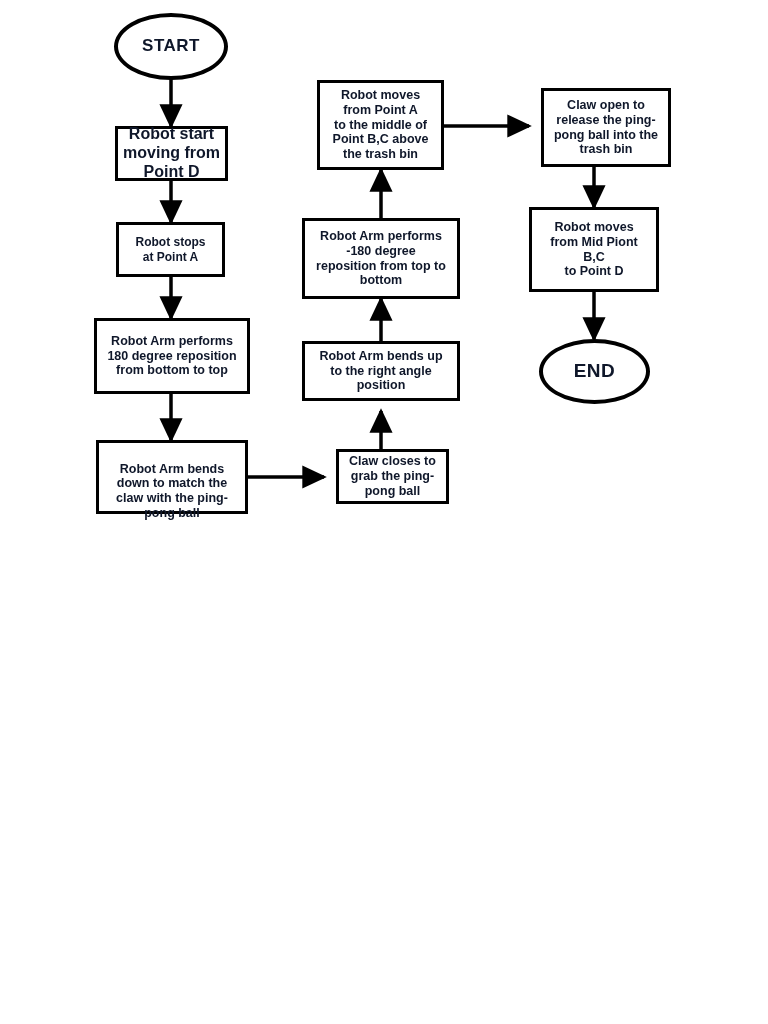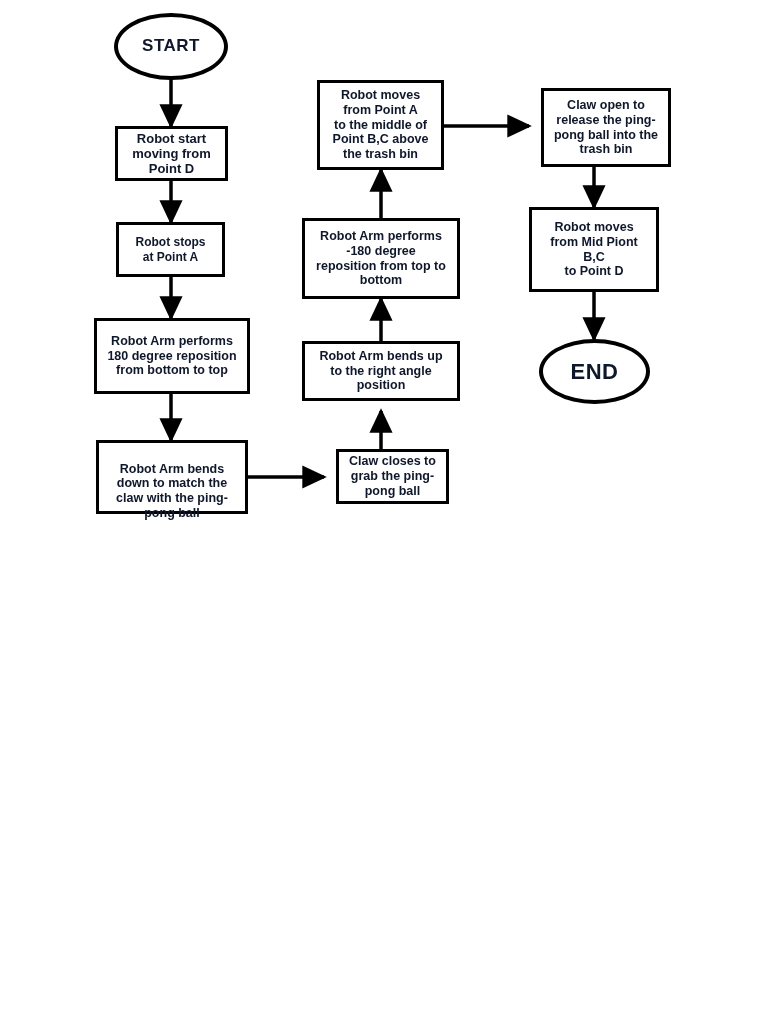--- a/index.html
+++ b/index.html
@@ -78,21 +78,21 @@
         <line x1="444" y1="126" x2="529" y2="126" stroke="#000000" stroke-width="3.5" marker-end="url(#arrowhead)"></line>
         <line x1="594" y1="167" x2="594" y2="207" stroke="#000000" stroke-width="3.5" marker-end="url(#arrowhead)"></line>
         <line x1="594" y1="292" x2="594" y2="339" stroke="#000000" stroke-width="3.5" marker-end="url(#arrowhead)"></line>
       </g>
   </svg>
   <div id="node-layer">
       <div class="node terminal" style="left: 114px; top: 13px; width: 114px; height: 67px;">
         <span class="label" style="font-size: 17px;">START</span>
       </div>
       <div class="node process" style="left: 115px; top: 126px; width: 113px; height: 55px;">
-        <span class="label" style="font-size: 13px;">Robot start
+        <span class="label" style="font-size: 16px;">Robot start
 moving from
 Point D</span>
       </div>
       <div class="node process" style="left: 116px; top: 222px; width: 109px; height: 55px;">
         <span class="label" style="font-size: 12px;">Robot stops
 at Point A</span>
       </div>
       <div class="node process" style="left: 94px; top: 318px; width: 156px; height: 76px;">
         <span class="label" style="font-size: 12.5px;">Robot Arm performs
 180 degree reposition
@@ -133,16 +133,16 @@
 pong ball into the
 trash bin</span>
       </div>
       <div class="node process" style="left: 529px; top: 207px; width: 130px; height: 85px;">
         <span class="label" style="font-size: 12.5px;">Robot moves
 from Mid Piont
 B,C
 to Point D</span>
       </div>
       <div class="node terminal" style="left: 539px; top: 339px; width: 111px; height: 65px;">
-        <span class="label" style="font-size: 22px;">END</span>
+        <span class="label" style="font-size: 19px;">END</span>
       </div>
     </div>
 </div>
 
 </body></html>

